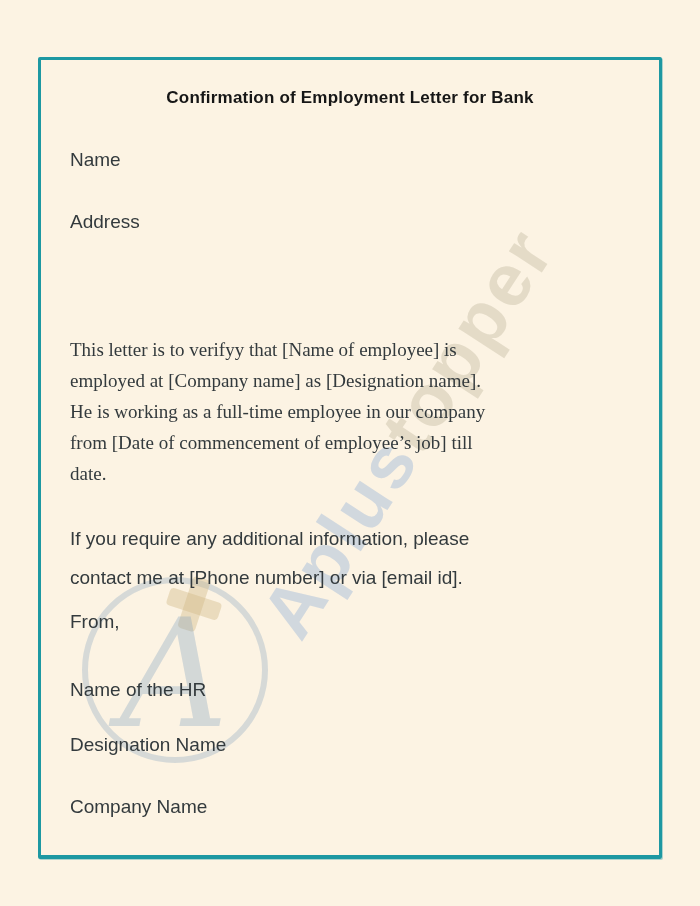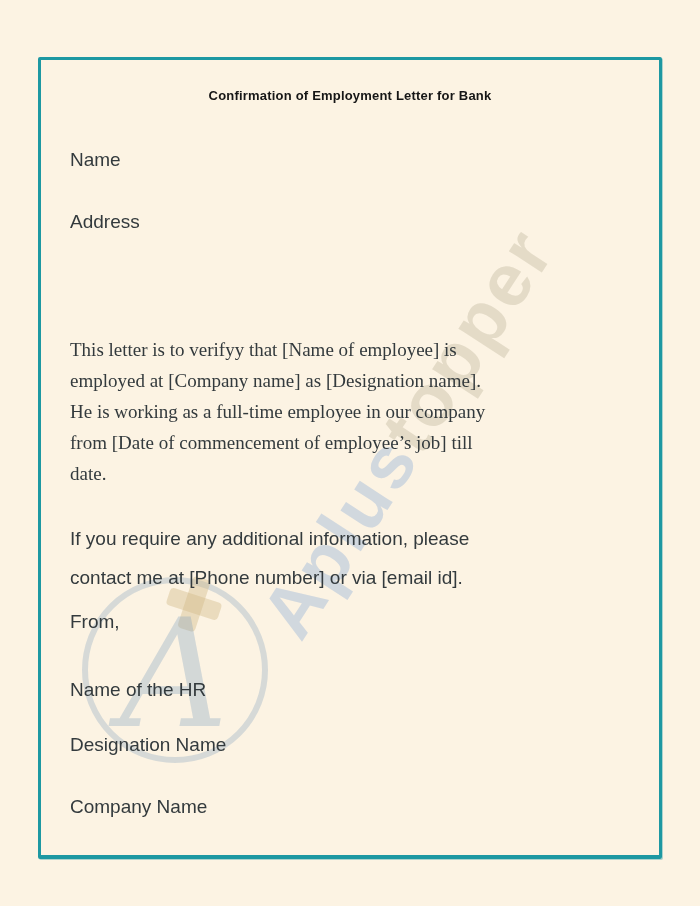--- a/index.html
+++ b/index.html
@@ -64,21 +64,21 @@
     color: #333a3d;
     font-size: 19px;
   }
   .line { position: absolute; left: 70px; white-space: pre-line; }
   .title {
     position: absolute;
     left: 41px;
     top: 88px;
     width: 618px;
     text-align: center;
-    font-size: 13px;
+    font-size: 17px;
     font-weight: 700;
     color: #161616;
     letter-spacing: 0.2px;
   }
   .date        { top: 149px; }
   .address     { top: 211px; }
   .salutation  { top: 272px; letter-spacing: 0.3px; }
   .para1       { top: 334px; width: 565px; line-height: 31px; font-family: Liberation Serif, serif; }
   .para2       { top: 519px; width: 565px; line-height: 39px; }
   .from        { top: 611px; }

